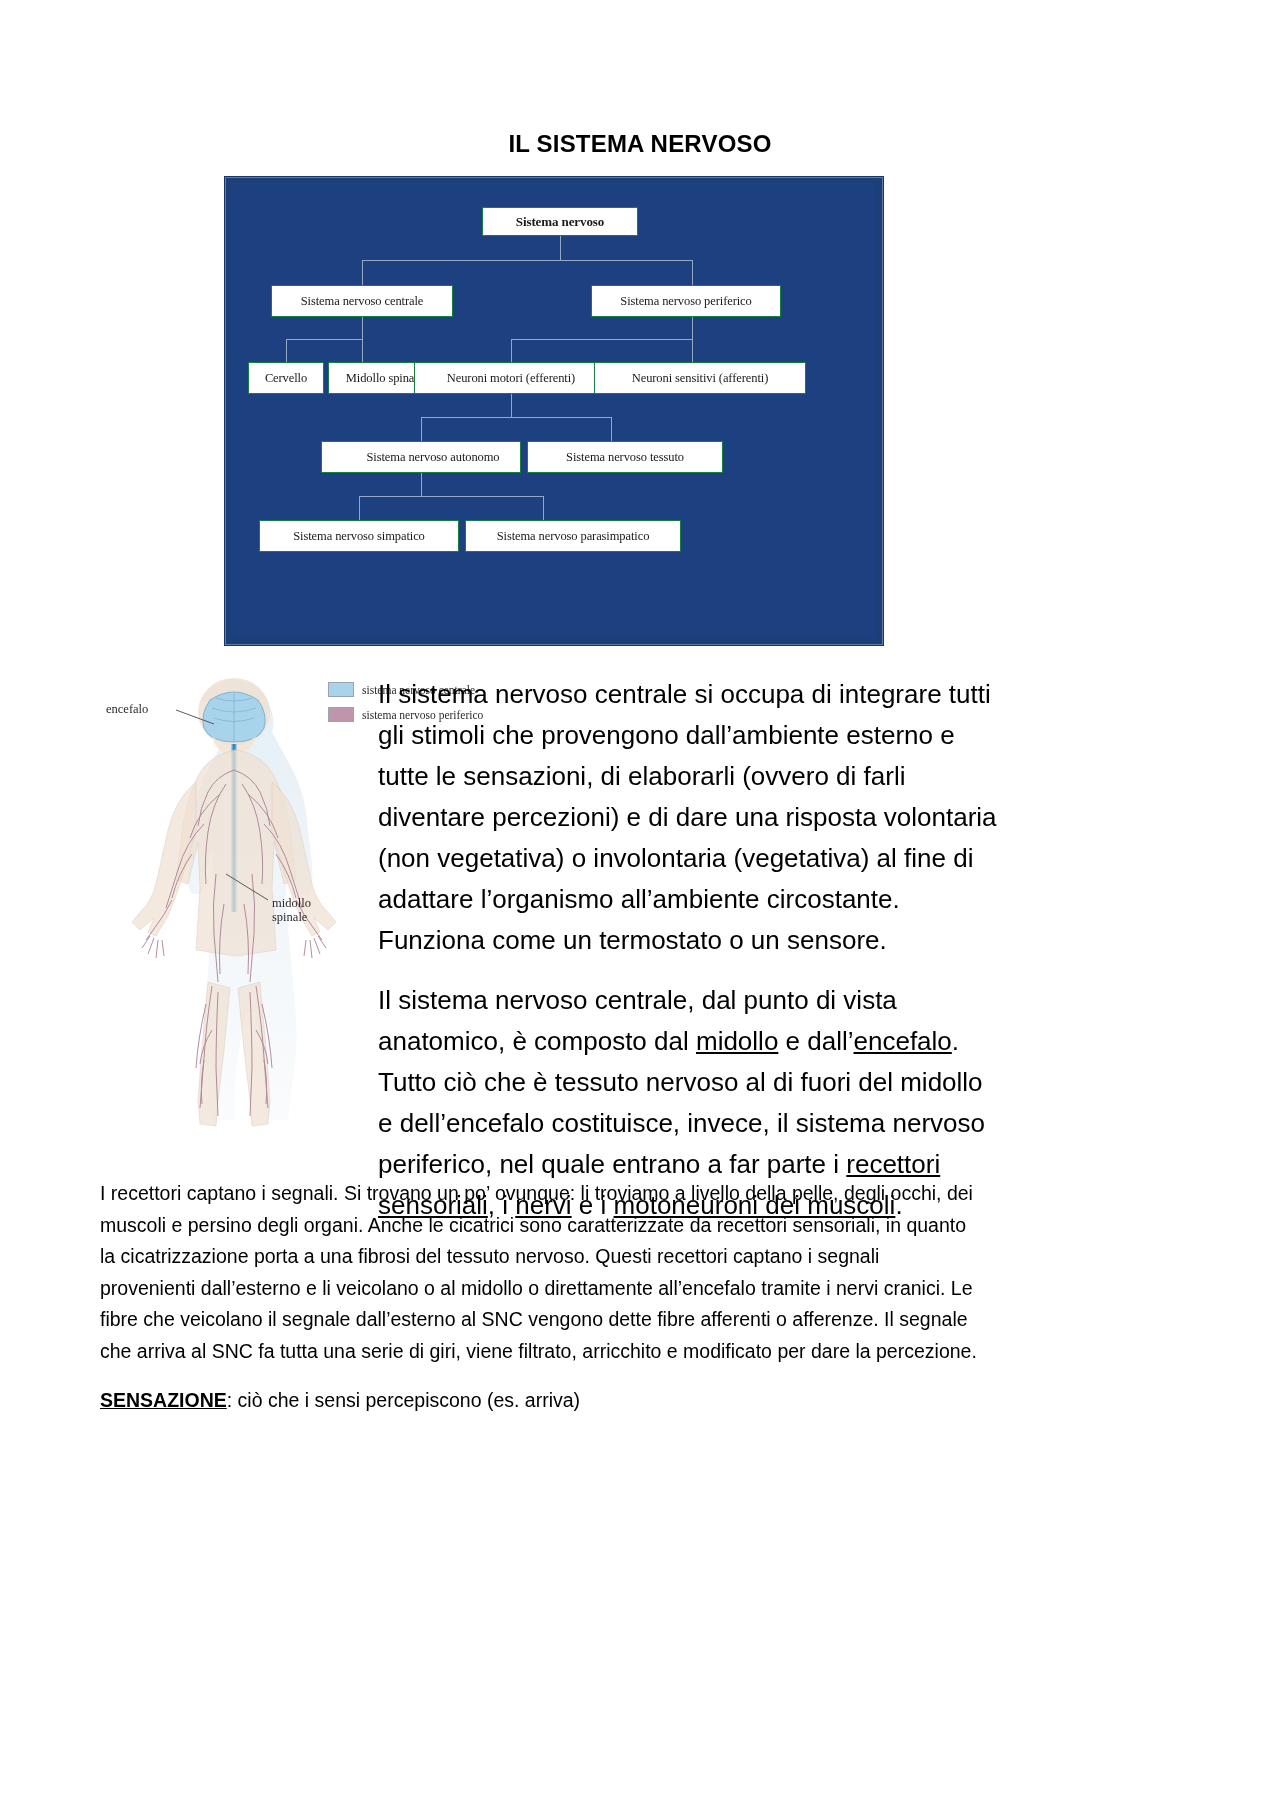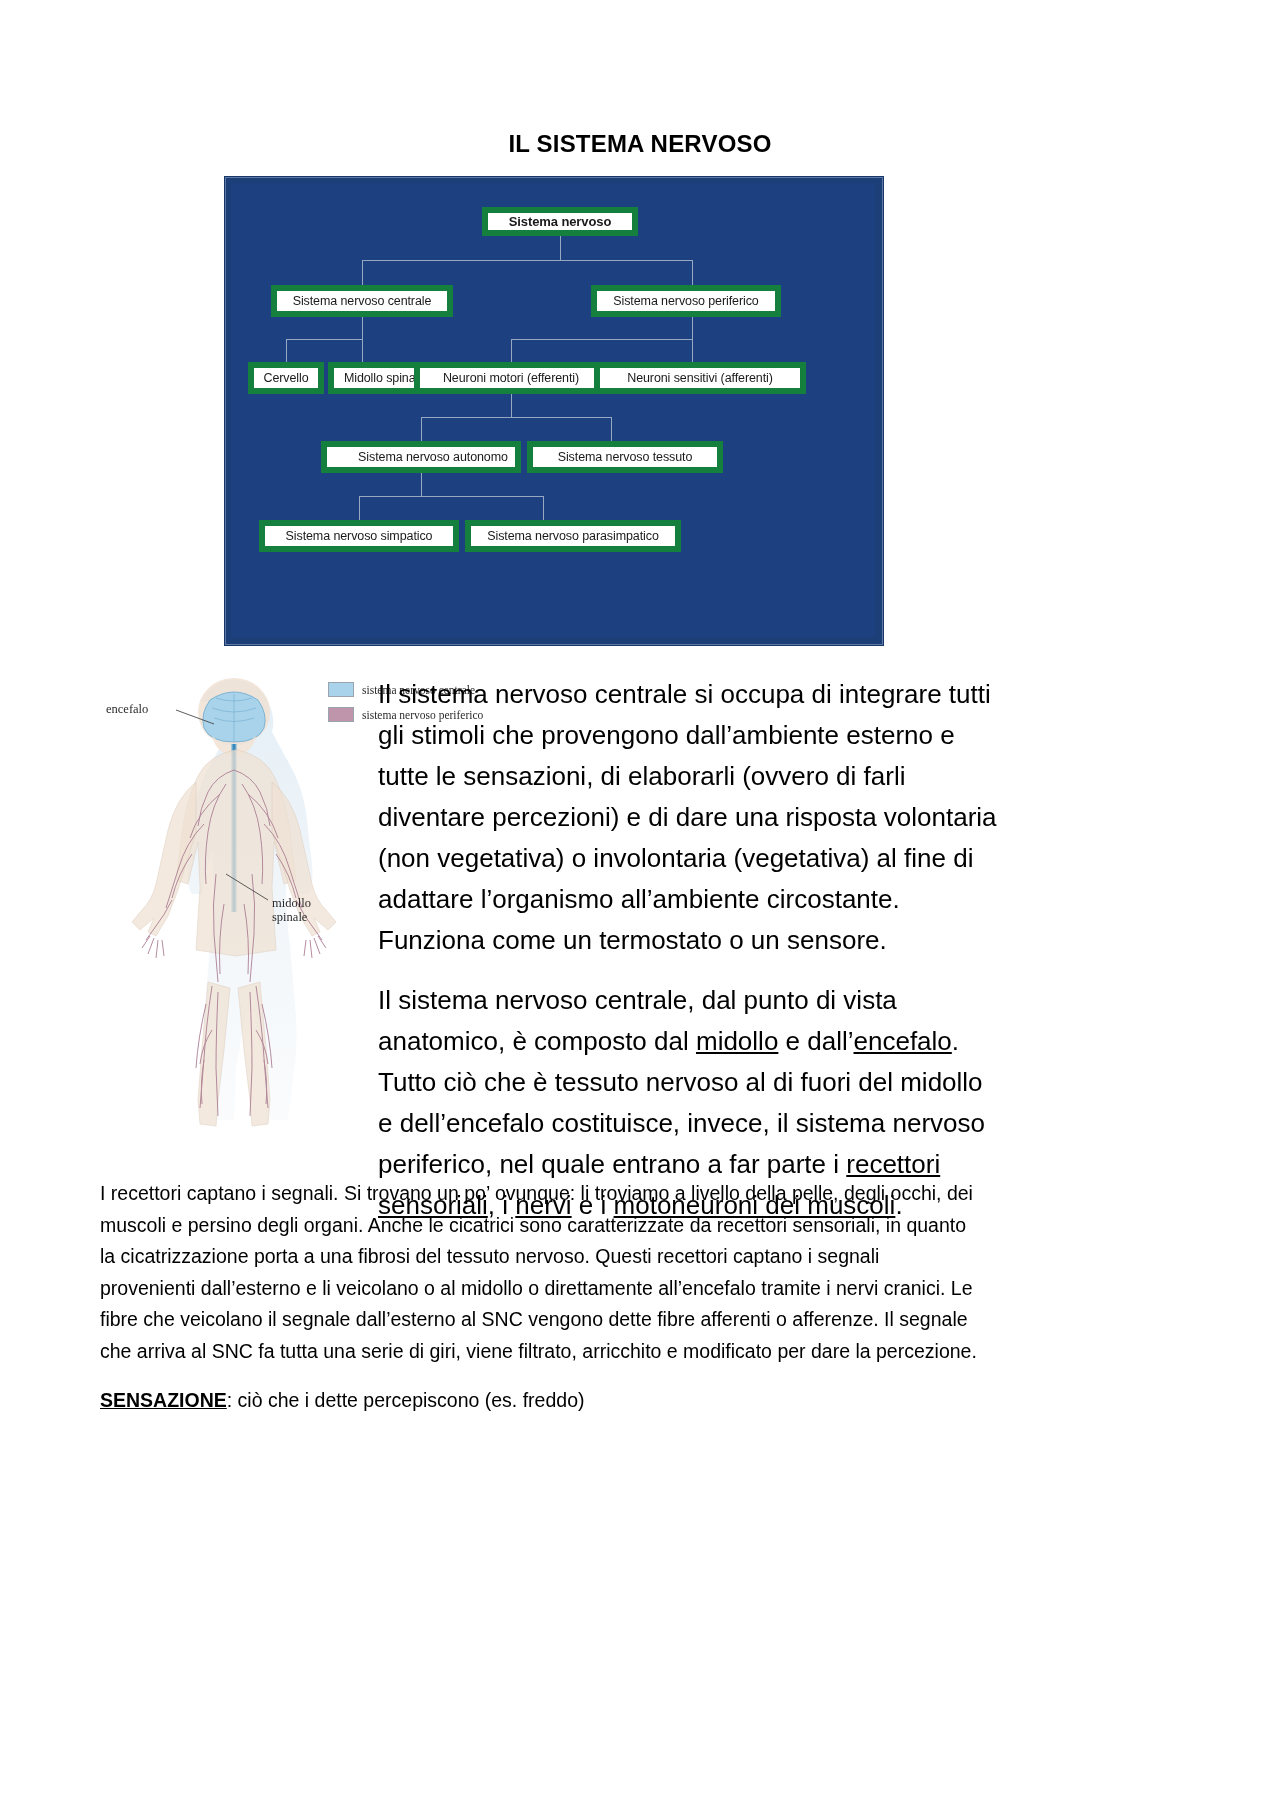--- a/index.html
+++ b/index.html
@@ -50,24 +50,24 @@
     box-shadow: 0 0 0 1px #5f7aa5 inset;
   }
   .chart-inner {
     position: absolute;
     inset: 6px 8px 8px 6px;
     background: #1c4080;
   }
   .node {
     position: absolute;
     background: #ffffff;
-    border: 6px solid #15803d;
+    border: 1px solid #15803d;
     color: #1a1a1a;
     font-size: 12.5px;
-    font-family: Liberation Sans, sans-serif;
+    font-family: Liberation Serif, serif;
     display: flex;
     align-items: center;
     justify-content: center;
     text-align: center;
     white-space: nowrap;
     line-height: 1;
     letter-spacing: -0.1px;
   }
   .node.root { font-weight: bold; font-size: 13px; }
   .edge {
@@ -282,16 +282,16 @@
     </div>
 
     <div class="mid-text">
       <p> Il sistema nervoso centrale si occupa di integrare tutti gli stimoli che provengono dall’ambiente esterno e tutte le sensazioni, di elaborarli (ovvero di farli diventare percezioni) e di dare una risposta volontaria (non vegetativa) o involontaria (vegetativa) al fine di adattare l’organismo all’ambiente circostante. Funziona come un termostato o un sensore.</p>
       <p><span>Il sistema nervoso centrale, dal punto di vista anatomico, è composto dal </span><span class="u">midollo</span><span> e dall’</span><span class="u">encefalo</span><span>. Tutto ciò che è tessuto nervoso al di fuori del midollo e dell’encefalo costituisce, invece, il sistema nervoso periferico, nel quale entrano a far parte i </span><span class="u">recettori sensoriali</span><span>, i </span><span class="u">nervi</span><span> e i </span><span class="u">motoneuroni dei muscoli</span><span>.</span></p>
     </div>
   </div>
 
   <div class="bottom">
     <p>I recettori captano i segnali. Si trovano un po’ ovunque: li troviamo a livello della pelle, degli occhi, dei muscoli e persino degli organi. Anche le cicatrici sono caratterizzate da recettori sensoriali, in quanto la cicatrizzazione porta a una fibrosi del tessuto nervoso. Questi recettori captano i segnali provenienti dall’esterno e li veicolano o al midollo o direttamente all’encefalo tramite i nervi cranici. Le fibre che veicolano il segnale dall’esterno al SNC vengono dette fibre afferenti o afferenze. Il segnale che arriva al SNC fa tutta una serie di giri, viene filtrato, arricchito e modificato per dare la percezione.</p>
-    <p><span class="u b">SENSAZIONE</span><span>: ciò che i dette percepiscono (es. freddo)</span></p>
+    <p><span class="u b">SENSAZIONE</span><span>: ciò che i sensi percepiscono (es. arriva)</span></p>
   </div>
 
 </div>
 
 </body></html>

